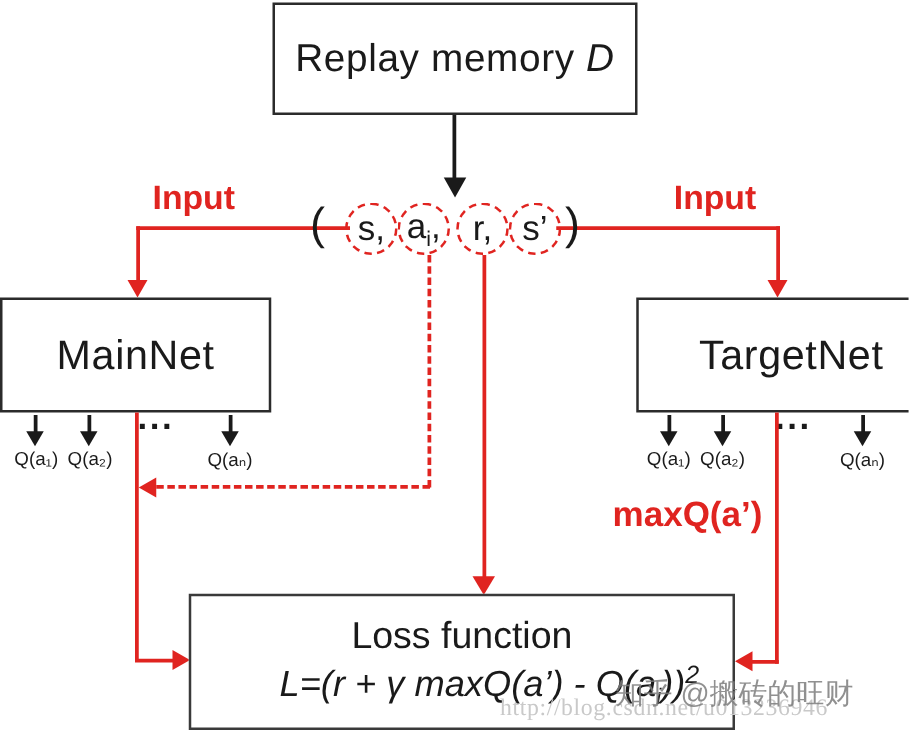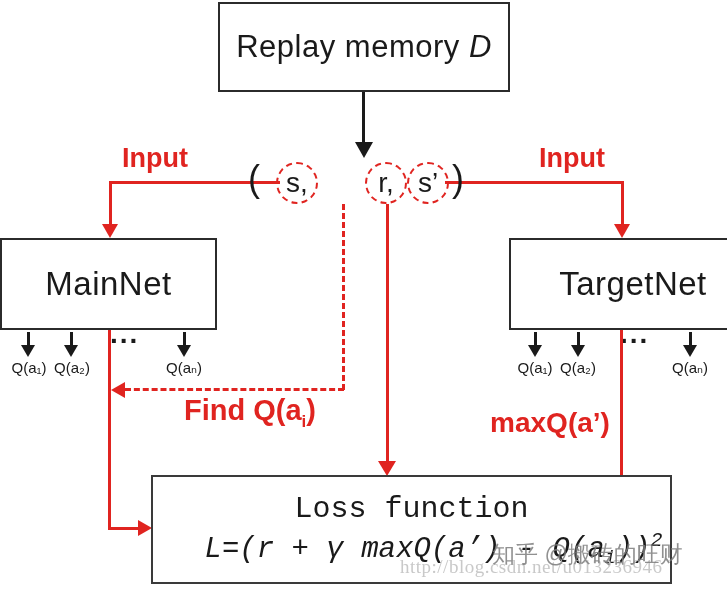--- a/index.html
+++ b/index.html
@@ -77,20 +77,23 @@
   <div class="ah ah-down-red" style="left:102px;top:224px;"></div>
   <div class="vl" style="left:621px;top:181px;height:45px;"></div>
   <div class="ah ah-down-red" style="left:614px;top:224px;"></div>
 
   <div class="paren" style="left:248px;top:158px;">(</div>
   <div class="paren" style="left:452px;top:158px;">)</div>
 
   <div class="tcircle" style="left:276px;top:162px;">
     <span class="titem">s,</span>
   </div>
+  <div class="tcircle" style="left:318px;top:162px;">
+    <span class="titem"><span>a</span><sub>i</sub><span>,</span></span>
+  </div>
   <div class="tcircle" style="left:365px;top:162px;">
     <span class="titem">r,</span>
   </div>
   <div class="tcircle" style="left:407px;top:162px;">
     <span class="titem">s’</span>
   </div>
 
   <div class="box" style="left:0px;top:238px;width:217px;height:92px;">
     <div class="box-label" style="font-size:33px;text-align:right;">MainNet</div>
   </div>
@@ -129,24 +132,23 @@
   <div class="hl" style="left:601px;top:528px;width:22px;"></div>
   <div class="ah ah-left-red" style="left:588px;top:521px;"></div>
 
   <div class="vl" style="left:386px;top:204px;height:259px;"></div>
   <div class="ah ah-down-red-lg" style="left:378px;top:461px;"></div>
 
   <div class="dvl" style="left:342px;top:204px;height:186px;"></div>
   <div class="dhl" style="left:125px;top:388px;width:219px;"></div>
   <div class="ah ah-left-red" style="left:111px;top:382px;"></div>
 
-  <div class="redlabel" style="left:160px;top:394px;width:180px;font-size:29px;"><span>Find Q(a</span><sub>i</sub><span>)</span></div>
-  <div class="redlabel" style="left:480px;top:396px;width:140px;font-size:28px;margin-top:11px;">maxQ(a’)</div>
+  <div class="redlabel" style="left:480px;top:396px;width:140px;font-size:28px;">maxQ(a’)</div>
 
-  <div class="box" style="left:151px;top:475px;width:521px;height:109px;border-color:#3a3a3a;font-family:Liberation Mono, monospace;">
+  <div class="box" style="left:151px;top:475px;width:437px;height:109px;border-color:#3a3a3a;">
     <div class="loss-inner">
       <div class="loss-title">Loss function</div>
       <div class="loss-formula"><span>L=(r + γ maxQ(a’) - Q(a</span><sub>i</sub><span>))</span><sup>2</sup></div>
     </div>
   </div>
 
   <div class="wm-zhihu" style="left:492px;top:539px;">知乎 @搬砖的旺财</div>
   <div class="wm-csdn" style="left:400px;top:556px;">http://blog.csdn.net/u013236946</div>
 
 </div>

